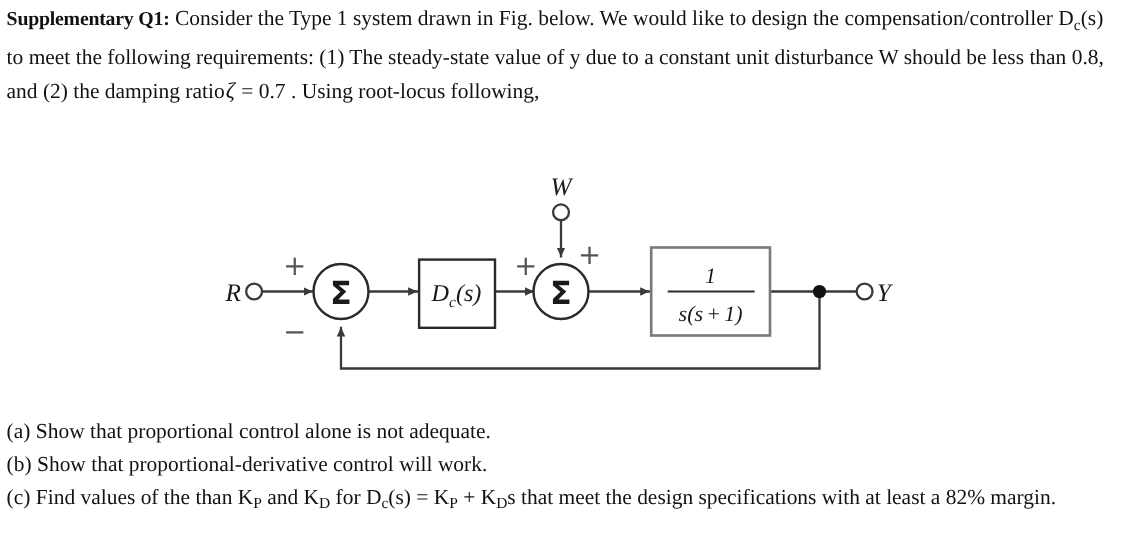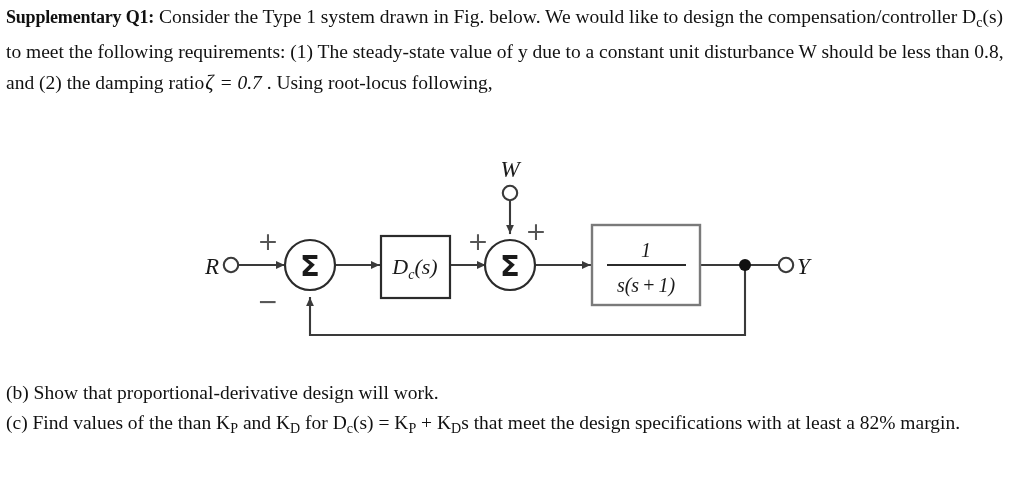--- a/index.html
+++ b/index.html
@@ -37,21 +37,21 @@
   .sub {
     font-size: 0.72em;
     vertical-align: -0.28em;
     letter-spacing: 0;
   }
   .zeta {
     font-style: italic;
     font-size: 1.05em;
     padding: 0 1px;
   }
-  .nowrap { white-space: nowrap; font-style: italic; }
+  .nowrap { white-space: nowrap; }
 
   
   #block-diagram {
     position: absolute;
     left: 0;
     top: 150px;
     width: 1024px;
     height: 215px;
   }
   #block-diagram svg { display: block; }
@@ -127,15 +127,16 @@
     <text x="478" y="100" font-size="25" text-anchor="middle" fill="#555555" font-family="DejaVu Sans, sans-serif">+</text>
     <text x="536" y="90" font-size="25" text-anchor="middle" fill="#555555" font-family="DejaVu Sans, sans-serif">+</text>
 
     <text class="lbl-serif-italic" x="205" y="124" font-size="23" fill="#1a1a1a">R</text>
     <text class="lbl-serif-italic" x="510" y="27" font-size="23" text-anchor="middle" fill="#1a1a1a">W</text>
     <text class="lbl-serif-italic" x="797" y="124" font-size="23" fill="#1a1a1a">Y</text>
   </svg>
 </div>
 
 <div class="prose" id="parts-text">
-  <div>(b) Show that proportional-derivative design will work.</div>
+  <div>(a) Show that proportional control alone is not adequate.</div>
+  <div>(b) Show that proportional-derivative control will work.</div>
   <div><span>(c) Find values of the than K</span><span class="sub">P</span><span> and K</span><span class="sub">D</span><span> for D</span><span class="sub">c</span><span>(s) = K</span><span class="sub">P</span><span> + K</span><span class="sub">D</span><span>s that meet the design specifications with at least a 82% margin.</span></div>
 </div>
 
 </body></html>

